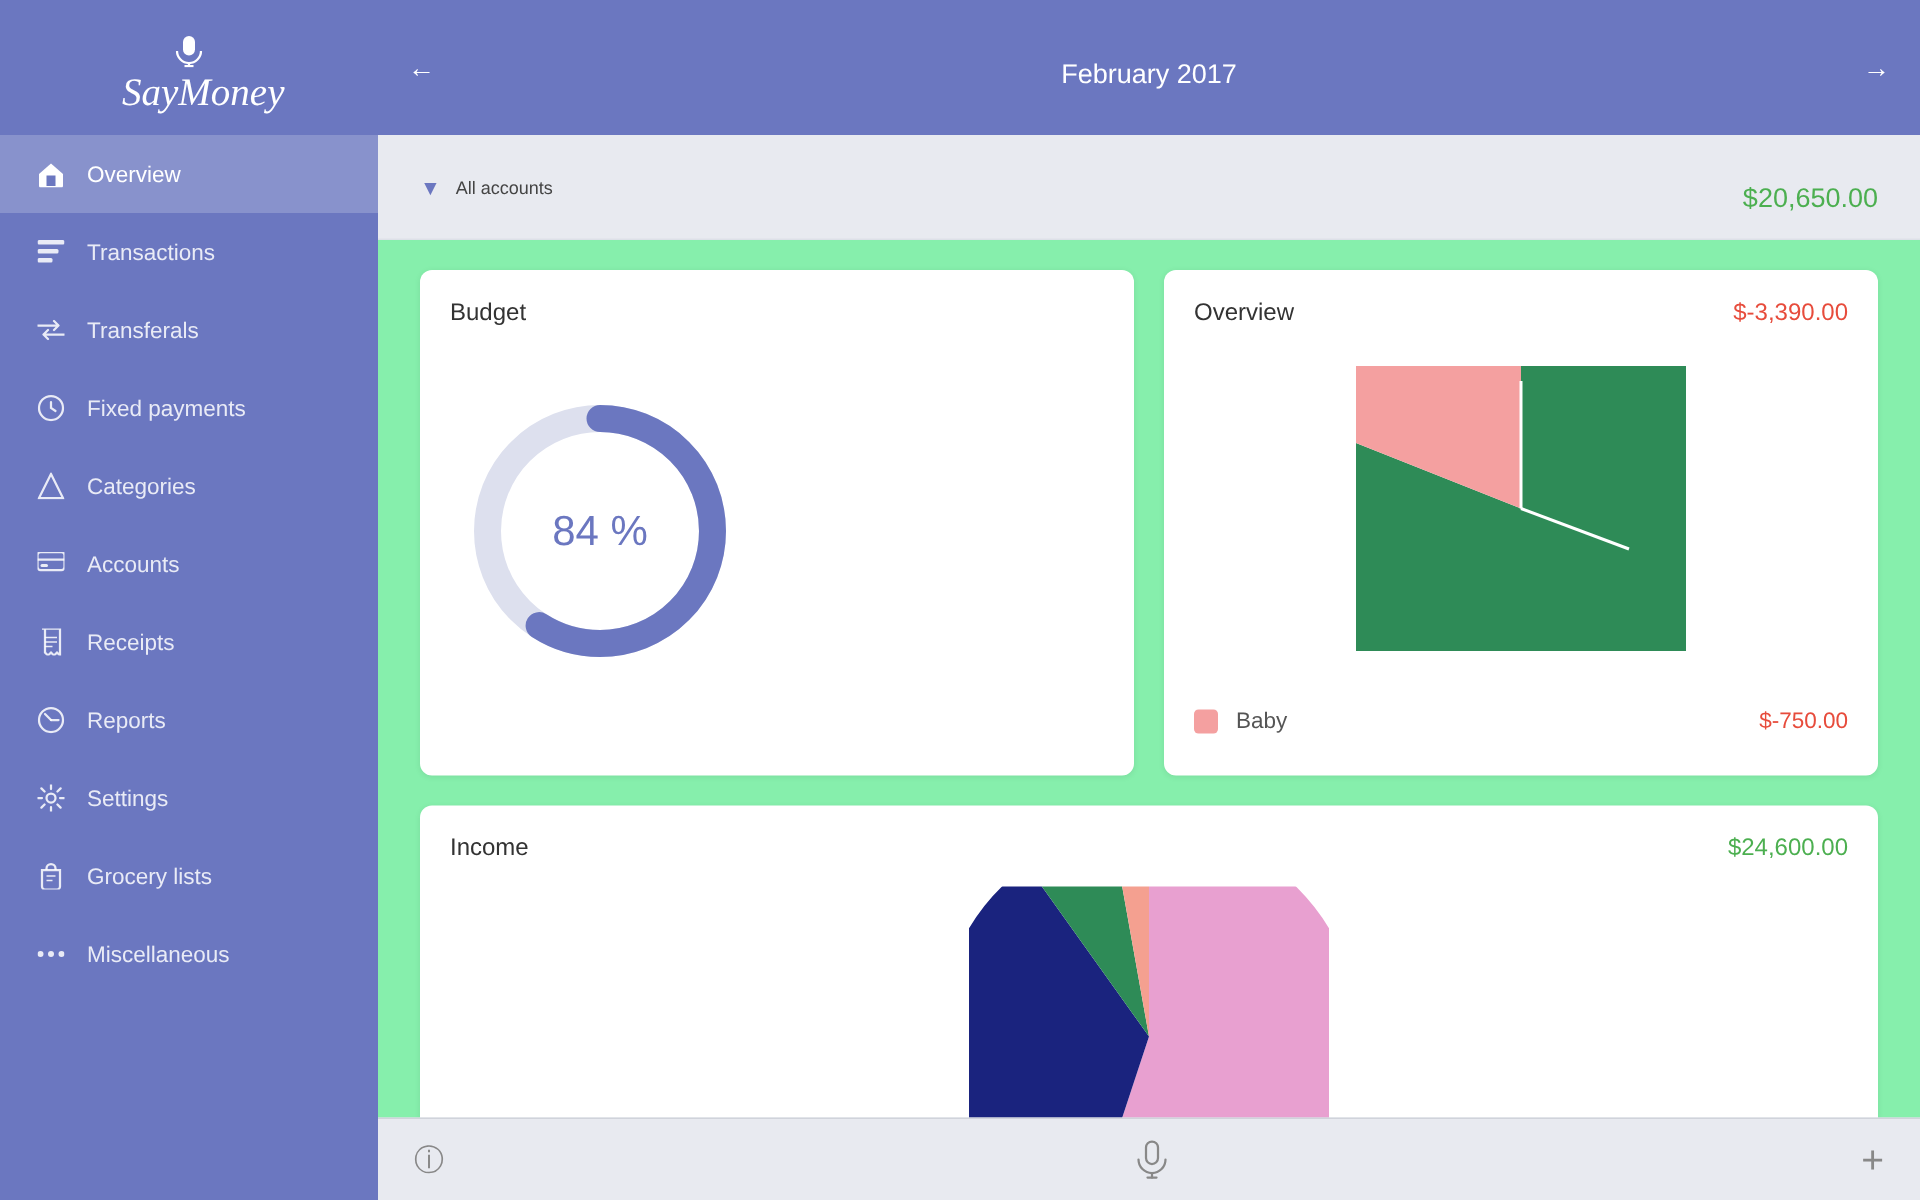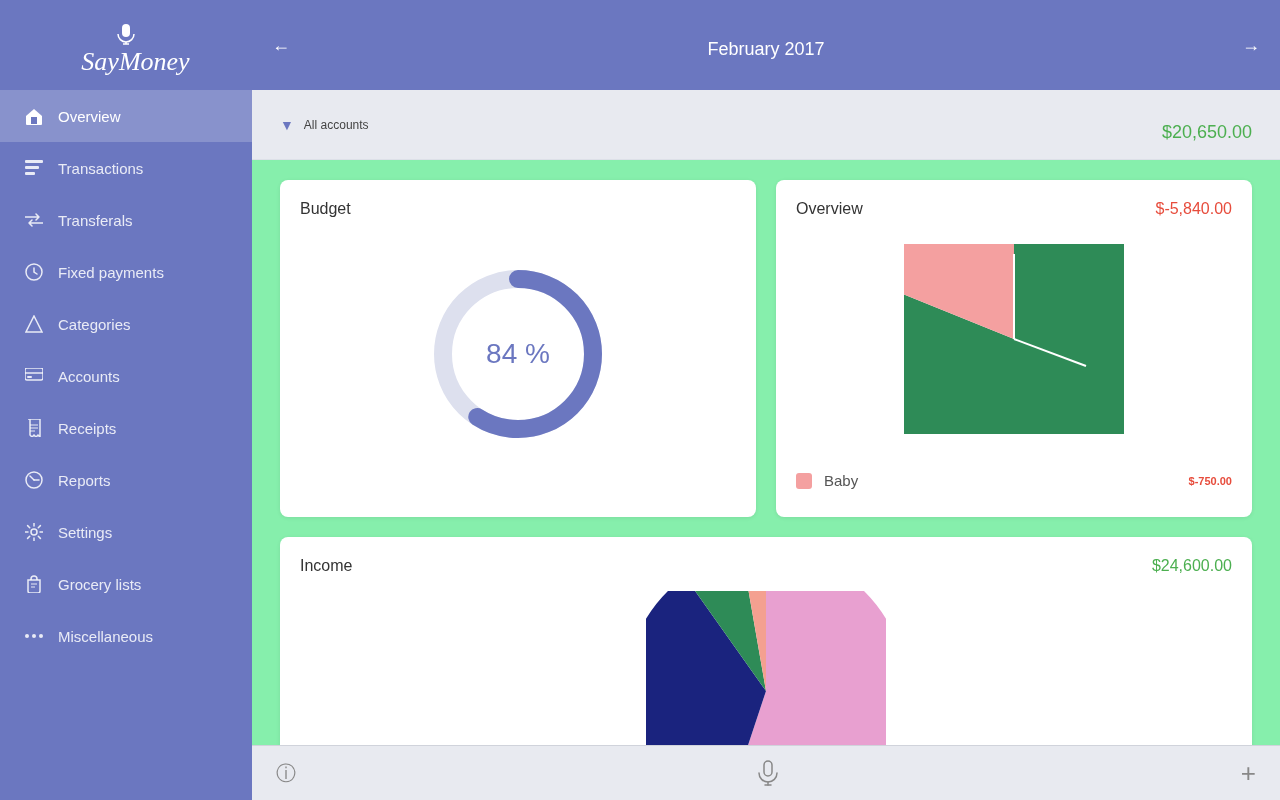--- a/index.html
+++ b/index.html
@@ -78,35 +78,35 @@
 
     .card {
       background: white; border-radius: 8px; padding: 20px;
       box-shadow: 0 1px 4px rgba(0,0,0,0.08);
     }
     .card-header { display: flex; justify-content: space-between; align-items: center; margin-bottom: 16px; }
     .card-title { font-size: 16px; color: #333; font-weight: 500; }
     .card-amount { font-size: 16px; color: #e74c3c; font-weight: 400; }
 
     
-    .budget-chart { display: flex; align-items: center; justify-content: center; padding: 20px 0; }
+    .budget-chart { display: flex; align-items: center; justify-content: flex-start; padding: 20px 0; }
     .donut-container { position: relative; width: 200px; height: 200px; }
     .donut-label {
       position: absolute; top: 50%; left: 50%; transform: translate(-50%, -50%);
       font-size: 28px; color: #6b77c0; font-weight: 300;
     }
 
     
     .expenses-chart { display: flex; align-items: center; justify-content: center; padding: 10px 0; }
     .legend { margin-top: 20px; }
     .legend-item { display: flex; align-items: center; justify-content: space-between; padding: 8px 0; }
     .legend-left { display: flex; align-items: flex-end; gap: 12px; }
     .legend-dot { width: 16px; height: 16px; border-radius: 3px; flex-shrink: 0; }
     .legend-label { font-size: 15px; color: #555; }
-    .legend-amount { font-size: 11px; color: #e74c3c; font-weight: bold; }
+    .legend-amount { font-size: 15px; color: #e74c3c; }
 
     
     .income-card {
       background: white; border-radius: 8px; padding: 20px;
       box-shadow: 0 1px 4px rgba(0,0,0,0.08);
       margin: 0 28px 20px;
       grid-column: 1 / -1;
     }
     .income-amount { color: #4caf50; }
 
@@ -300,21 +300,21 @@
               <circle cx="100" cy="100" r="75" fill="none" stroke="#6b77c0" stroke-width="18" stroke-dasharray="396 471" stroke-dashoffset="117.75" stroke-linecap="round" transform="rotate(-90 100 100)"></circle>
             </svg>
             <span class="donut-label">84 %</span>
           </div>
         </div>
       </div>
 
       <div class="card">
         <div class="card-header">
           <span class="card-title">Overview</span>
-          <span class="card-amount">$-5,840.00</span>
+          <span class="card-amount">$-3,390.00</span>
         </div>
         <div class="expenses-chart">
           <svg width="220" height="190" viewBox="0 0 220 190">
 
             <circle cx="110" cy="95" r="85" fill="none" stroke="#2e8b57" stroke-width="170" stroke-dasharray="432.5 534" stroke-dashoffset="0" transform="rotate(-90 110 95)"></circle>
 
             <circle cx="110" cy="95" r="85" fill="none" stroke="#f4a0a0" stroke-width="170" stroke-dasharray="101.5 534" stroke-dashoffset="-432.5" transform="rotate(-90 110 95)"></circle>
 
             <line x1="110" y1="10" x2="110" y2="95" stroke="white" stroke-width="2"></line>
             <line x1="110" y1="95" x2="182" y2="122" stroke="white" stroke-width="2"></line>

